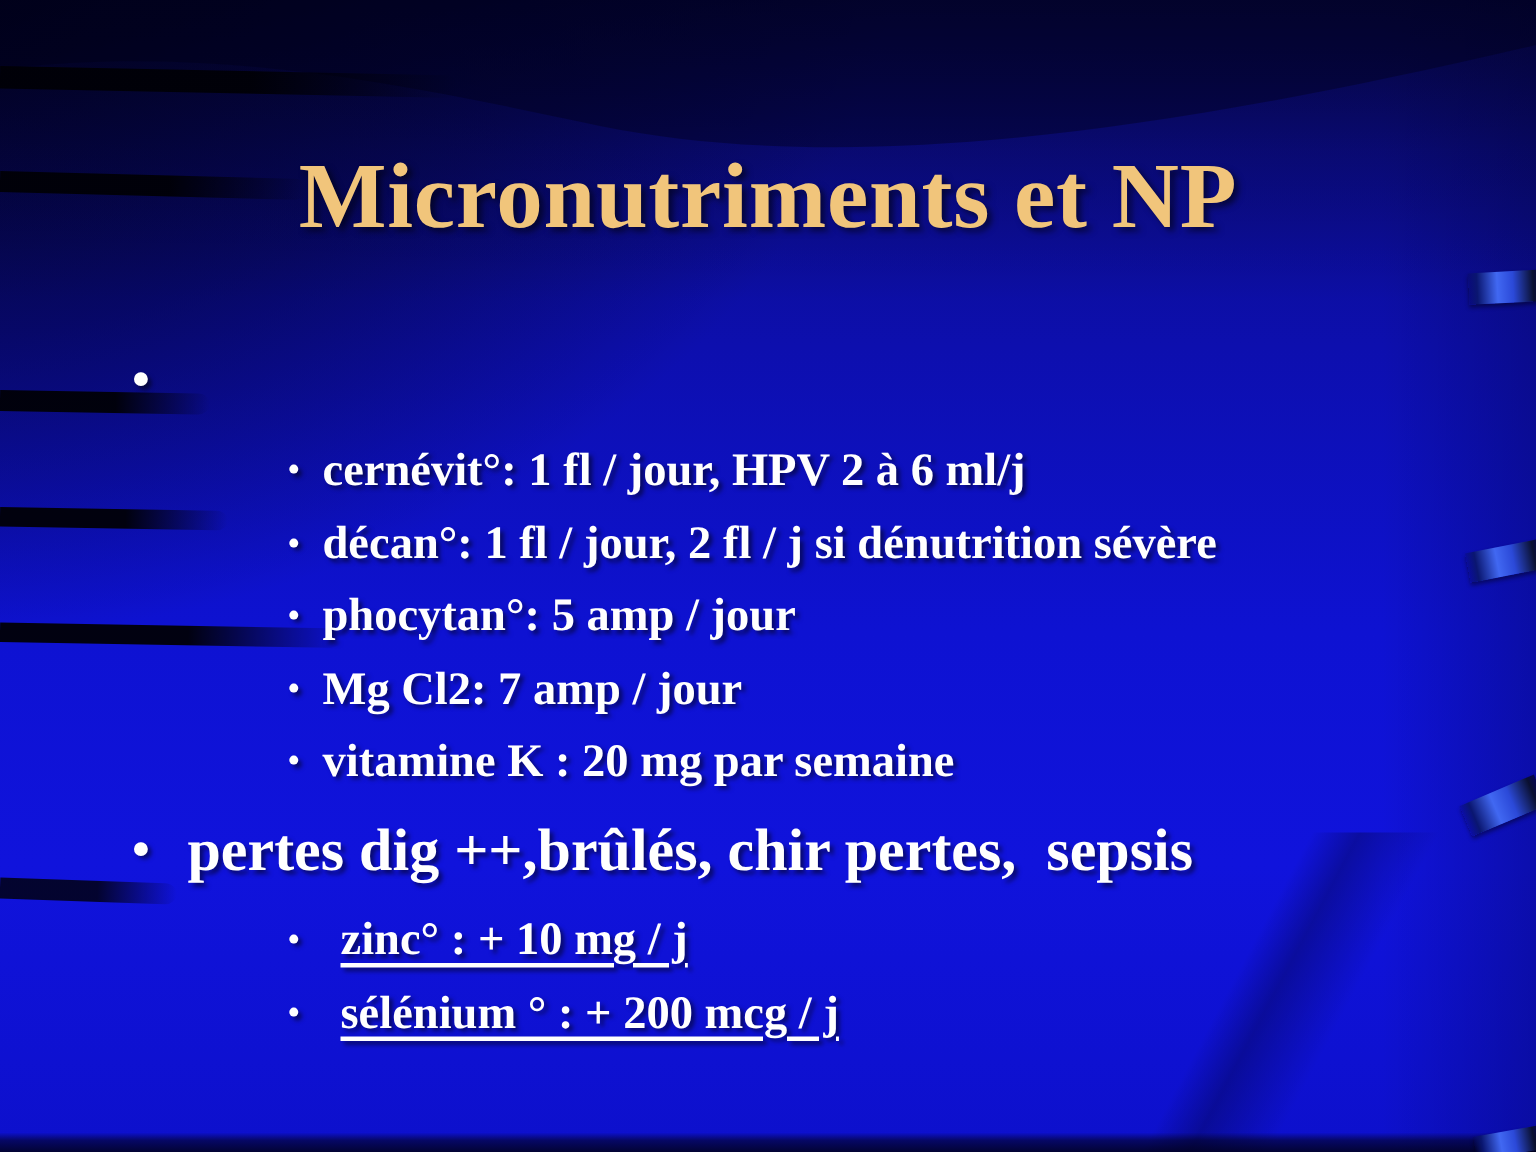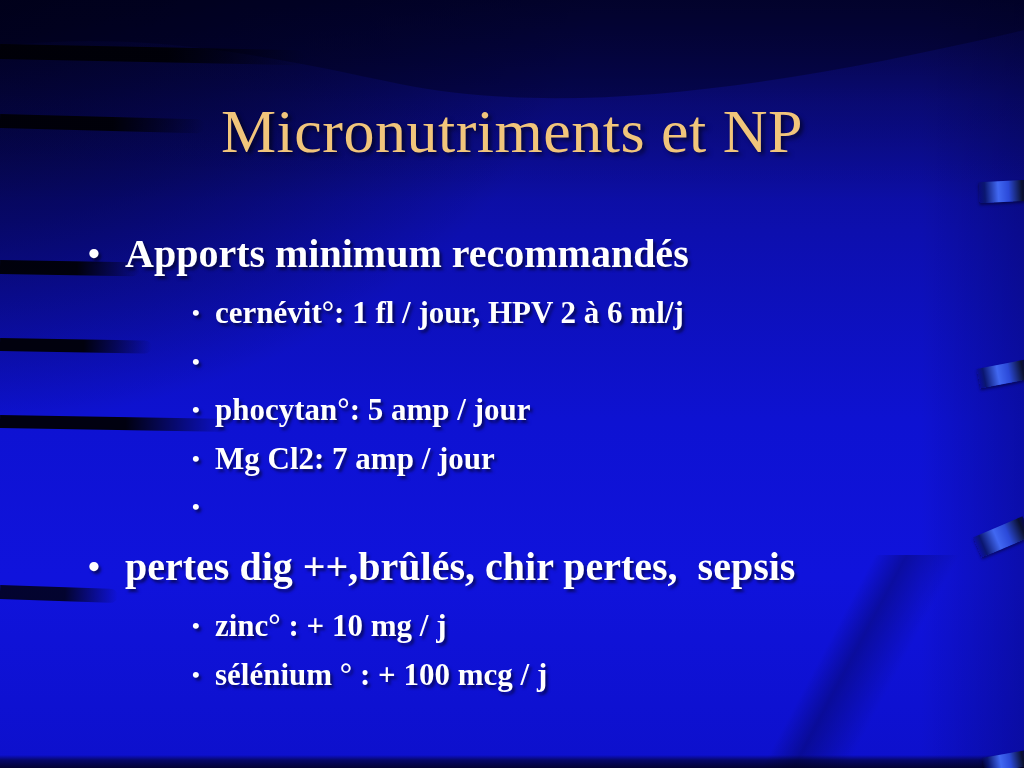--- a/index.html
+++ b/index.html
@@ -52,43 +52,45 @@
 
   .bottom-band {
     position:absolute; bottom:0; left:0; width:100%; height:13px;
     background:linear-gradient(to bottom, rgba(0,0,20,0) 0%, rgba(0,0,18,0.55) 40%, rgba(1,1,30,0.88) 100%);
   }
 
   
   .title {
     position:absolute; top:100px; left:0; width:100%;
     margin:0; text-align:center;
-    font-size:62px; font-weight:normal; line-height:62px; letter-spacing:0.5px;
+    font-size:62px; font-weight:bold; line-height:62px; letter-spacing:0.5px;
     text-shadow:3px 3px 4px rgba(0,0,0,0.55);
   }
 
   .content { position:absolute; top:230px; left:88px; right:26px; }
 
   .item {
     display:flex; align-items:flex-start; font-weight:bold;
     text-shadow:2.5px 2.5px 3px rgba(0,0,0,0.5);
   }
   .item .text { white-space:pre-wrap; }
 
   .l1 { font-size:40px; line-height:48px; margin-top:18px; }
   .l1:first-child { margin-top:0; }
   .l1 .bullet { flex:none; width:37px; font-size:34px; line-height:48px; }
 
   .l2 { font-size:31px; line-height:37px; margin-top:11.5px; margin-left:104px; }
   .l1 + .l2 { margin-top:16px; }
   .l2 .bullet { flex:none; width:23px; font-size:22px; line-height:37px; }
 
   .underline .text {
+    text-decoration:underline;
     text-decoration-thickness:2.5px;
     text-underline-offset:6px;
+    margin-left:12px;
   }
 </style>
 </head>
 <body>
 
 <div class="slide">
 
   <svg class="top-wave" width="1024" height="140" viewBox="0 0 1024 140">
     <path d="M0,46 C140,30 260,54 400,84 C560,116 760,92 1024,30 L1024,0 L0,0 Z" fill="rgba(1,1,22,0.38)"></path>
   </svg>
@@ -106,47 +108,48 @@
 
   <div class="diag-shade"></div>
   <div class="bottom-band"></div>
   <div class="ribbon d4"></div>
 
   <h1 class="title" style="color: rgb(241, 197, 123);">Micronutriments et NP</h1>
 
   <div class="content" style="color: rgb(255, 255, 255);">
       <div class="item l1">
       <span class="bullet">•</span>
-      <span class="text">Apports minimum recommandés</span>
     </div>
       <div class="item l2">
       <span class="bullet">•</span>
       <span class="text">cernévit°: 1 fl / jour, HPV 2 à 6 ml/j</span>
     </div>
       <div class="item l2">
       <span class="bullet">•</span>
+      <span class="text">décan°: 1 fl / jour, 2 fl / j si dénutrition sévère</span>
     </div>
       <div class="item l2">
       <span class="bullet">•</span>
       <span class="text">phocytan°: 5 amp / jour</span>
     </div>
       <div class="item l2">
       <span class="bullet">•</span>
       <span class="text">Mg Cl2: 7 amp / jour</span>
     </div>
       <div class="item l2">
       <span class="bullet">•</span>
+      <span class="text">vitamine K : 20 mg par semaine</span>
     </div>
       <div class="item l1">
       <span class="bullet">•</span>
       <span class="text">pertes dig ++,brûlés, chir pertes,  sepsis</span>
     </div>
       <div class="item l2 underline">
       <span class="bullet">•</span>
       <span class="text">zinc° : + 10 mg / j</span>
     </div>
       <div class="item l2 underline">
       <span class="bullet">•</span>
-      <span class="text">sélénium ° : + 100 mcg / j</span>
+      <span class="text">sélénium ° : + 200 mcg / j</span>
     </div>
     </div>
 
 </div>
 
 </body></html>

